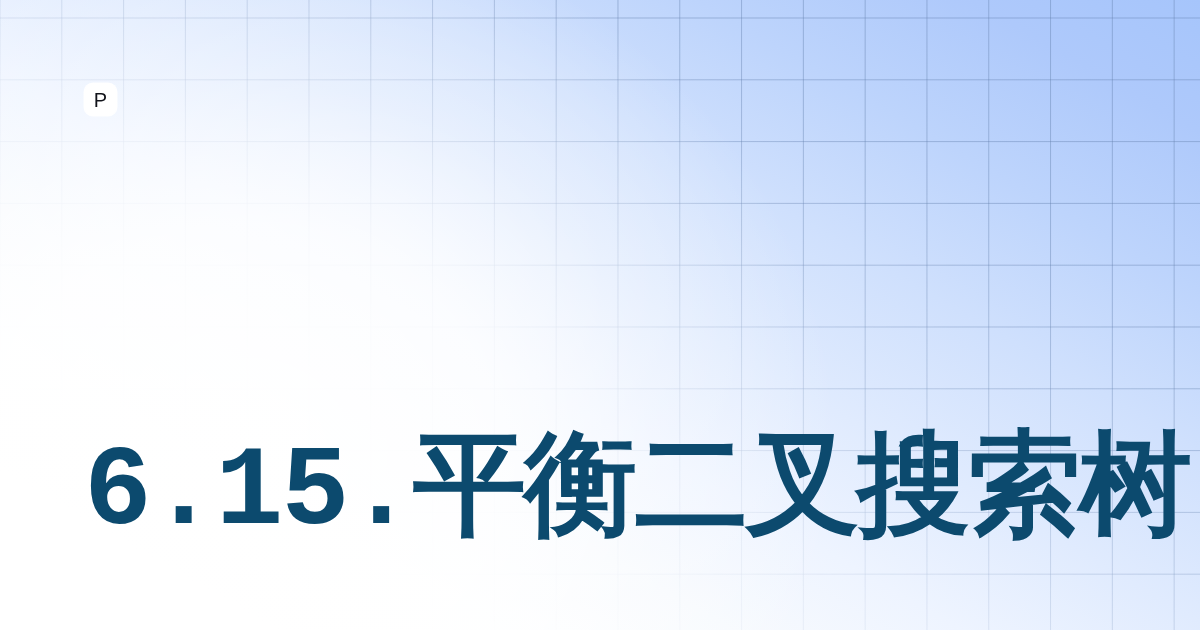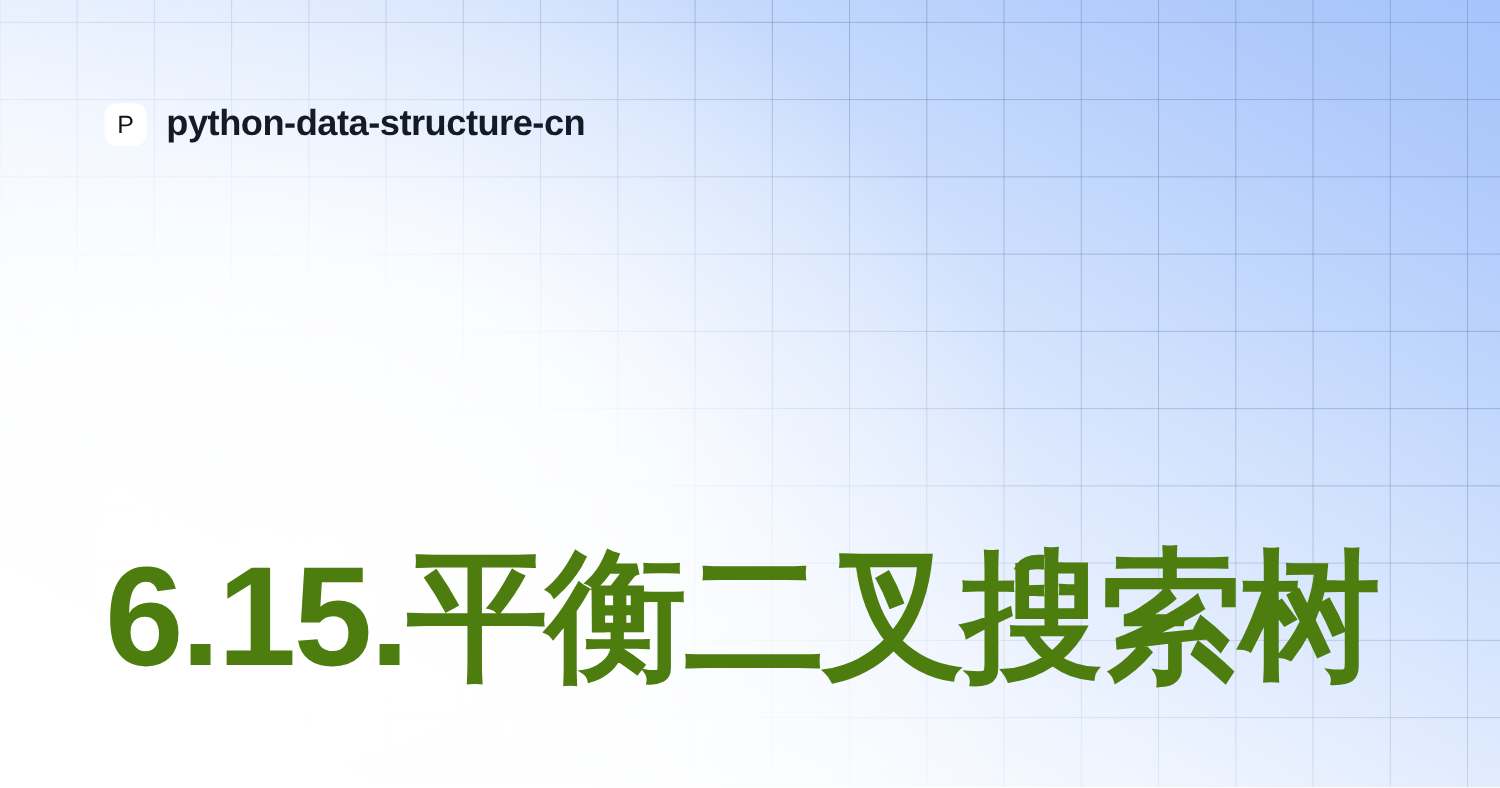--- a/index.html
+++ b/index.html
@@ -127,40 +127,39 @@
     white-space: nowrap;
     line-height: 1;
   }
 
   
   .page-title {
     position: absolute;
     left: 84px;
     top: 432px;
     width: 1040px;
-    font-family: Liberation Sans, sans-serif;
+    font-family: Liberation Mono, monospace;
     font-size: 113px;
     font-weight: 700;
     line-height: 1.08;
     letter-spacing: -2px;
-    color: #4d7c0f;
+    color: #0c4a6e;
     white-space: nowrap;
   }
 </style>
 </head>
 <body>
 
 <div id="og-card">
 
   <div class="bg-gradient"></div>
   <div class="bg-grid"></div>
   <div class="bg-glow"></div>
 
   <div class="repo-header">
     <div class="repo-badge">
       <span class="repo-badge-letter">P</span>
     </div>
-    <div class="repo-name">python-data-structure-cn</div>
   </div>
 
   <div class="page-title">6.15.平衡二叉搜索树</div>
 
 </div>
 
 </body></html>

